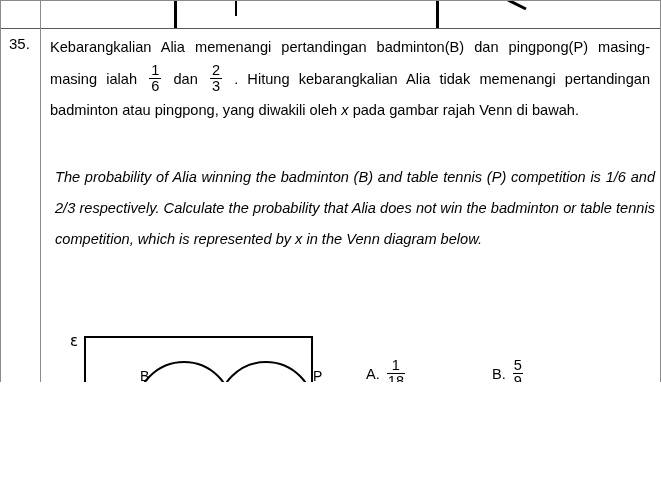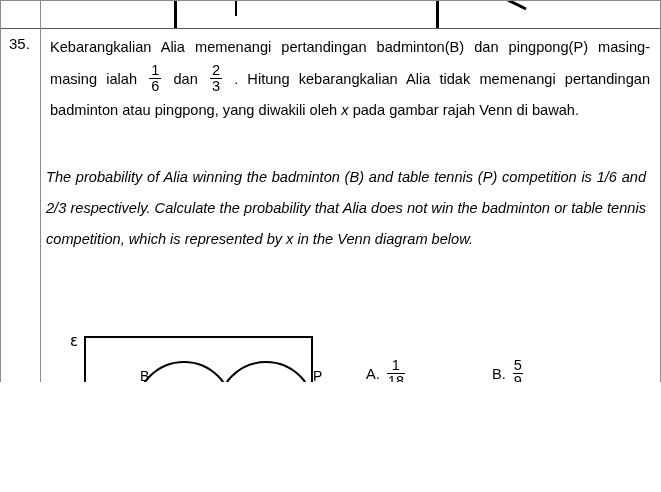--- a/index.html
+++ b/index.html
@@ -200,21 +200,21 @@
   <div class="vrule" style="left:0px; top:0px; height:492px;"></div>
   <div class="vrule" style="left:40px; top:0px; height:492px;"></div>
   <div class="vrule" style="left:660px; top:0px; height:492px;"></div>
 
   <div class="qnum" style="left:9px; top:36px;">35.</div>
 
   <div class="para justify" style="left:50px; top:32px; width:600px;">
     <span>Kebarangkalian Alia memenangi pertandingan badminton(B)  dan pingpong(P) masing-masing ialah </span><span class="frac"><span class="num">1</span><span class="den">6</span></span><span> dan </span><span class="frac"><span class="num">2</span><span class="den">3</span></span><span> . Hitung kebarangkalian Alia tidak memenangi pertandingan badminton atau pingpong, yang diwakili oleh </span><span class="itx">x</span><span> pada gambar rajah Venn di bawah.</span>
   </div>
 
-  <div class="para justify eng" style="left:46px; top:162px; width:600px;">The probability of Alia winning the badminton (B) and table tennis (P) competition is 1/6 and 2/3 respectively. Calculate the probability that Alia does not win the badminton or table tennis competition, which is represented by x in the Venn diagram below.</div>
+  <div class="para justify eng" style="left:55px; top:162px; width:600px;">The probability of Alia winning the badminton (B) and table tennis (P) competition is 1/6 and 2/3 respectively. Calculate the probability that Alia does not win the badminton or table tennis competition, which is represented by x in the Venn diagram below.</div>
 
   <div id="venn-wrap">
     <div class="venn-eps">ε</div>
     <div class="venn-box">
       <div class="venn-circle" id="circle-b"></div>
       <div class="venn-circle" id="circle-p"></div>
       <div class="venn-label" id="venn-label-b">B</div>
       <div class="venn-label" id="venn-label-p">P</div>
       <div class="venn-label" id="venn-label-x">x</div>
       <div id="venn-inter-frac">

